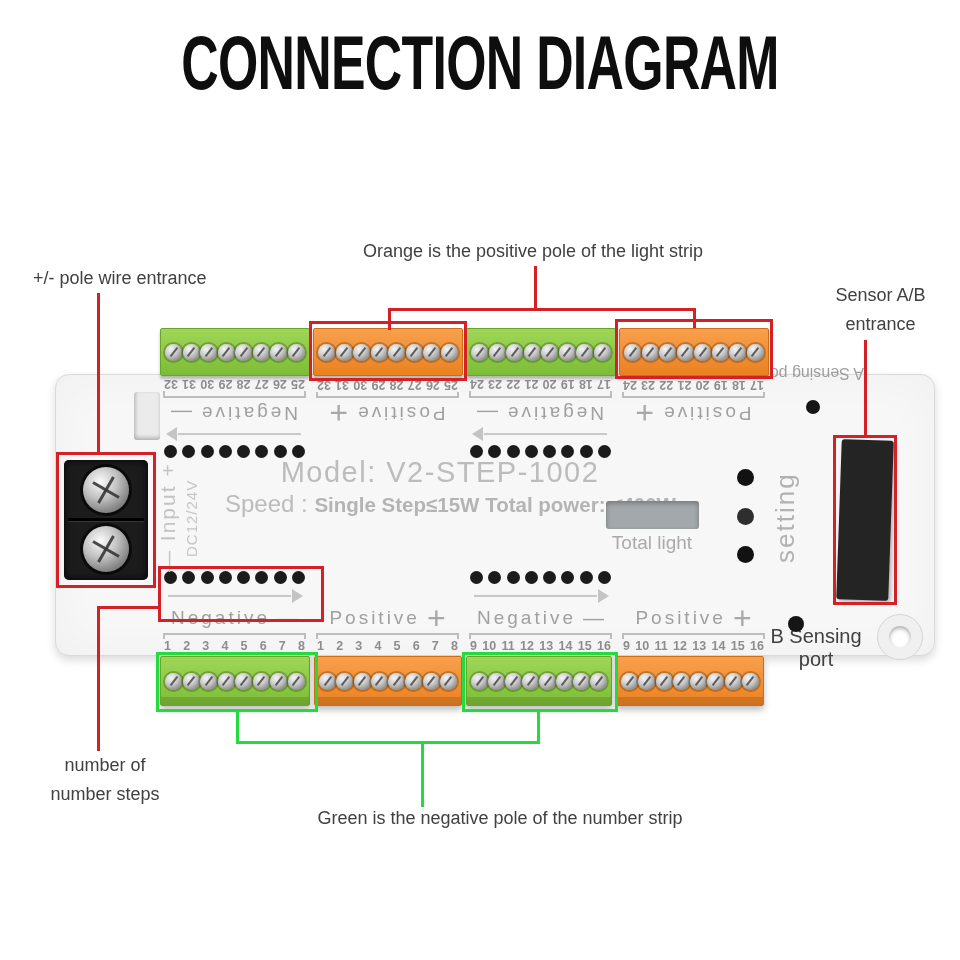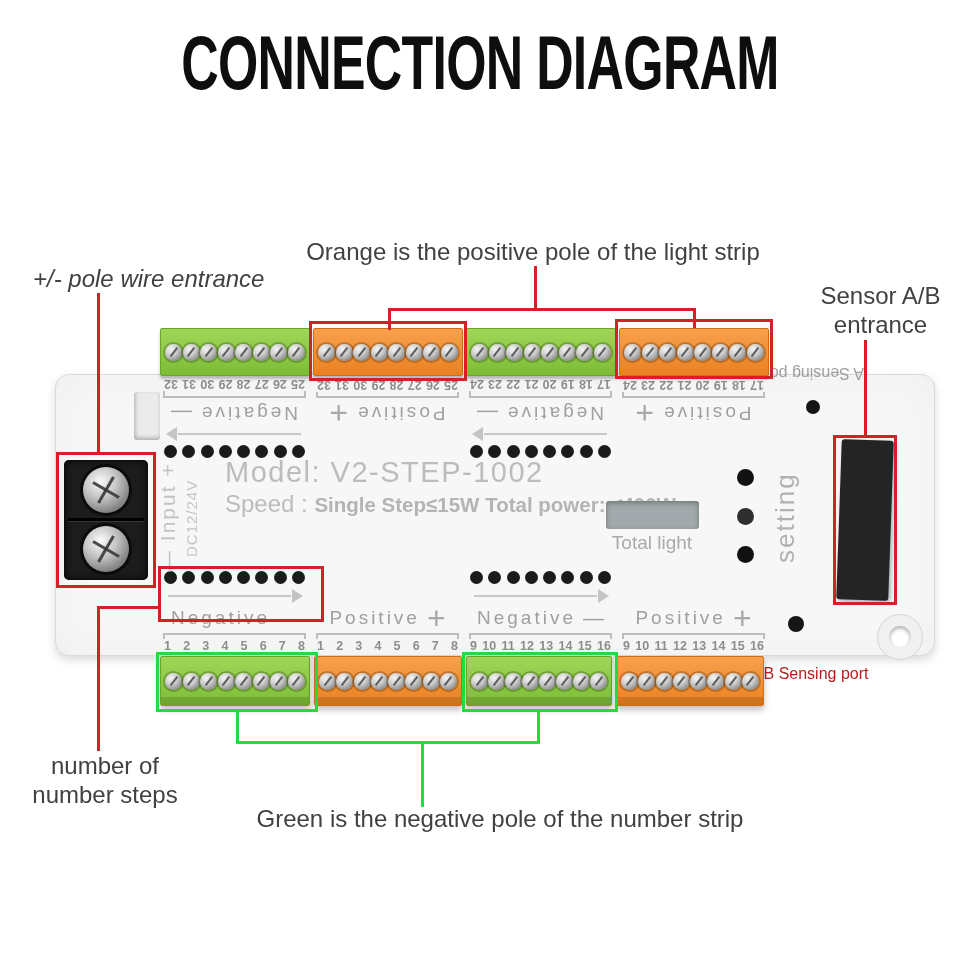--- a/index.html
+++ b/index.html
@@ -7,23 +7,23 @@
     --block_green:#8ac342; --block_orange:#f08a2e;
   }
   html,body{margin:0;padding:0;background:#fff;}
   .canvas{position:relative;width:960px;height:960px;background:#ffffff;overflow:hidden;
           font-family:"Liberation Sans", sans-serif;}
   
   .title{position:absolute;top:22px;left:0;width:100%;text-align:center;color:#0e0e0e;}
   .title span{display:inline-block;font-size:72px;font-weight:bold;letter-spacing:-1px;
               transform:scaleX(0.72) scaleY(1.05);transform-origin:center;white-space:nowrap;}
   
-  .ann{position:absolute;color:#414042;font-size:24px;line-height:29px;z-index:7;}
+  .ann{position:absolute;color:#414042;font-size:18px;line-height:29px;z-index:7;}
   .ann-top{left:250px;top:237px;width:566px;text-align:center;}
-  .ann-left{left:33px;top:264px;width:250px;font-style:italic;}
+  .ann-left{left:33px;top:264px;width:250px;}
   .ann-right{left:798px;top:281px;width:165px;text-align:center;}
   .ann-display{left:25px;top:751px;width:160px;text-align:center;}
   .ann-green{left:240px;top:804px;width:520px;text-align:center;}
   
   .rline{position:absolute;background:var(--accent_red);z-index:6;}
   .gline{position:absolute;background:var(--accent_green);z-index:6;}
   .rbox{position:absolute;border:3px solid var(--accent_red);z-index:6;}
   .gbox{position:absolute;border:3px solid var(--accent_green);z-index:6;}
   
   .body{position:absolute;left:55px;top:374px;width:878px;height:280px;background:#f7f7f7;
@@ -63,38 +63,38 @@
   .plabel{height:26px;margin-top:4px;display:flex;justify-content:center;align-items:center;
           color:#a0a0a0;font-size:19px;letter-spacing:3px;white-space:nowrap;}
   .sgn{margin-left:7px;letter-spacing:0;}
   .sgn.minus{font-size:21px;}
   .sgn.plus{font-size:32px;font-weight:400;line-height:18px;color:#a8a8a8;}
   .bracket{height:5px;margin:3px 3px 0;border:2px solid #bdbdbd;border-bottom:none;}
   .numbers{height:18px;display:flex;justify-content:space-between;padding:0 4px;
            font-size:12.5px;font-weight:bold;color:#8d8d8d;}
   
   .print{position:absolute;left:225px;top:456px;width:430px;color:#bcbcbc;z-index:2;white-space:nowrap;}
-  .p-model{font-size:29px;letter-spacing:1.5px;}
+  .p-model{font-size:29px;letter-spacing:1.5px;text-align:center;}
   .p-row{font-size:24px;margin-top:1px;}
   .p-val{font-size:20.5px;font-weight:bold;color:#b4b4b4;letter-spacing:0;}
   .p-name{font-size:31px;letter-spacing:1px;margin-top:2px;}
   
   .display{position:absolute;left:606px;top:501px;width:93px;height:28px;background:#a2a8ab;
            border-radius:3px;box-shadow:inset 0 2px 5px rgba(0,0,0,.3);z-index:2;}
   .speed-label{position:absolute;left:596px;top:532px;width:112px;text-align:center;font-size:19px;
            color:#aaaaaa;z-index:2;}
   .btn{position:absolute;width:17px;height:17px;border-radius:50%;background:#121212;z-index:2;}
   .vtext{writing-mode:vertical-rl;transform:rotate(180deg);position:absolute;z-index:2;text-align:center;}
   .setting{left:770px;top:460px;height:116px;font-size:26px;color:#b2b2b2;letter-spacing:2px;}
   .inp-mark{left:156px;top:456px;height:122px;font-size:21px;color:#c3c3c3;letter-spacing:2px;}
   .dc-mark{left:183px;top:462px;height:112px;font-size:15px;color:#c6c6c6;letter-spacing:1px;}
   .sensA{position:absolute;left:756px;top:364px;width:112px;text-align:center;font-size:16px;
          color:#9e9e9e;transform:rotate(180deg);z-index:2;}
-  .sensB{position:absolute;left:760px;top:665px;width:112px;text-align:center;font-size:16px;
-         color:#b91c1c;z-index:2;}
+  .sensB{position:absolute;left:760px;top:625px;width:112px;text-align:center;font-size:20px;
+         color:#404040;z-index:2;}
   .sdot{position:absolute;border-radius:50%;background:#151515;z-index:2;}
   
   .inputblock{position:absolute;left:64px;top:460px;width:84px;height:120px;background:#1c1c1c;
               border-radius:5px;z-index:3;box-shadow:inset 0 0 8px #000;}
   .inputblock::after{content:'';position:absolute;left:4px;top:58px;right:4px;height:3px;
               background:#000;box-shadow:0 1px 0 rgba(255,255,255,.12);}
   .bigscrew{position:absolute;width:46px;height:46px;border-radius:50%;
             background:radial-gradient(circle at 38% 32%, #fbfbfb 0%, #c2c2c2 40%, #848484 72%, #5c5c5c 100%);
             box-shadow:0 0 0 3px rgba(0,0,0,.6);}
   .bigscrew::before,.bigscrew::after{content:'';position:absolute;left:50%;top:50%;

